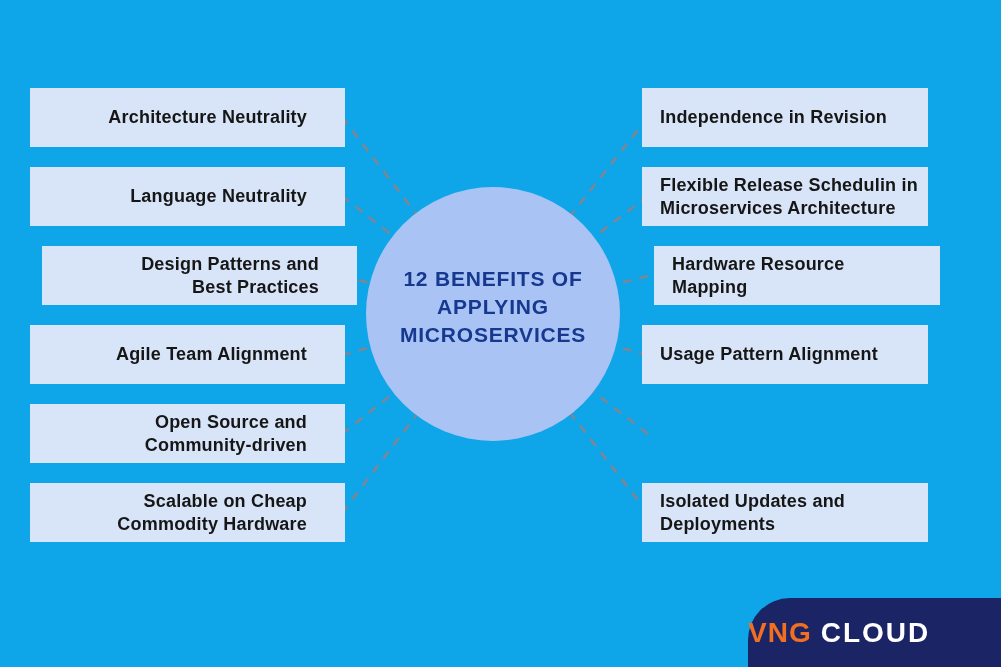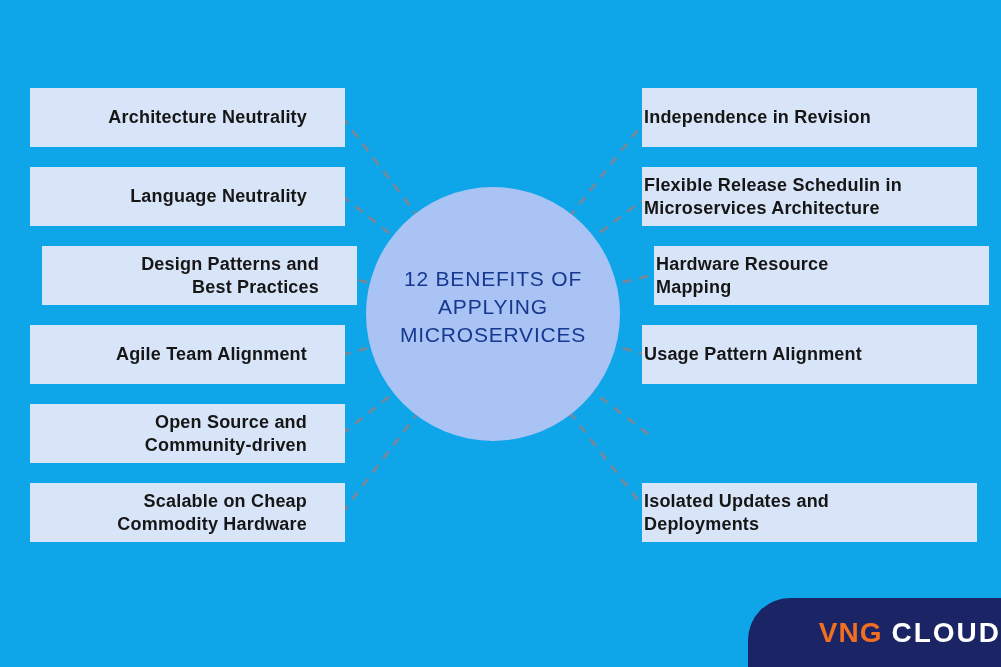--- a/index.html
+++ b/index.html
@@ -48,24 +48,24 @@
   .benefit-box.left {
     left: 30px;
     width: 315px;
     justify-content: flex-end;
     text-align: right;
     padding-right: 38px;
     padding-left: 12px;
   }
   .benefit-box.right {
     left: 642px;
-    width: 335px;
+    width: 286px;
     justify-content: flex-start;
     text-align: left;
-    padding-left: 2px;
+    padding-left: 18px;
     padding-right: 8px;
   }
   .r0 { top: 88px; }
   .r1 { top: 167px; }
   .r2 { top: 246px; margin-left: 12px; }
   .r3 { top: 325px; }
   .r4 { top: 404px; }
   .r5 { top: 483px; }
   .center-circle {
     position: absolute;
@@ -76,38 +76,38 @@
     border-radius: 50%;
     background: #a9c3f5;
     display: flex;
     align-items: center;
     justify-content: center;
     z-index: 1;
   }
   .center-circle .title {
     font-size: 21px;
     line-height: 28px;
-    font-weight: normal;
+    font-weight: bold;
     letter-spacing: 0.8px;
     color: #16388f;
     text-align: center;
     white-space: pre-line;
     padding-bottom: 14px;
   }
   .logo-badge {
     position: absolute;
     left: 748px;
     top: 598px;
     width: 253px;
     height: 69px;
     background: #1b2565;
     border-top-left-radius: 42px;
     display: flex;
     align-items: center;
-    justify-content: flex-end;
+    justify-content: flex-start;
     gap: 9px;
     z-index: 3;
   }
   .logo-badge .brand {
     color: #f26e21;
     font-size: 28px;
     font-weight: bold;
     letter-spacing: 1px;
   }
   .logo-badge .product {

